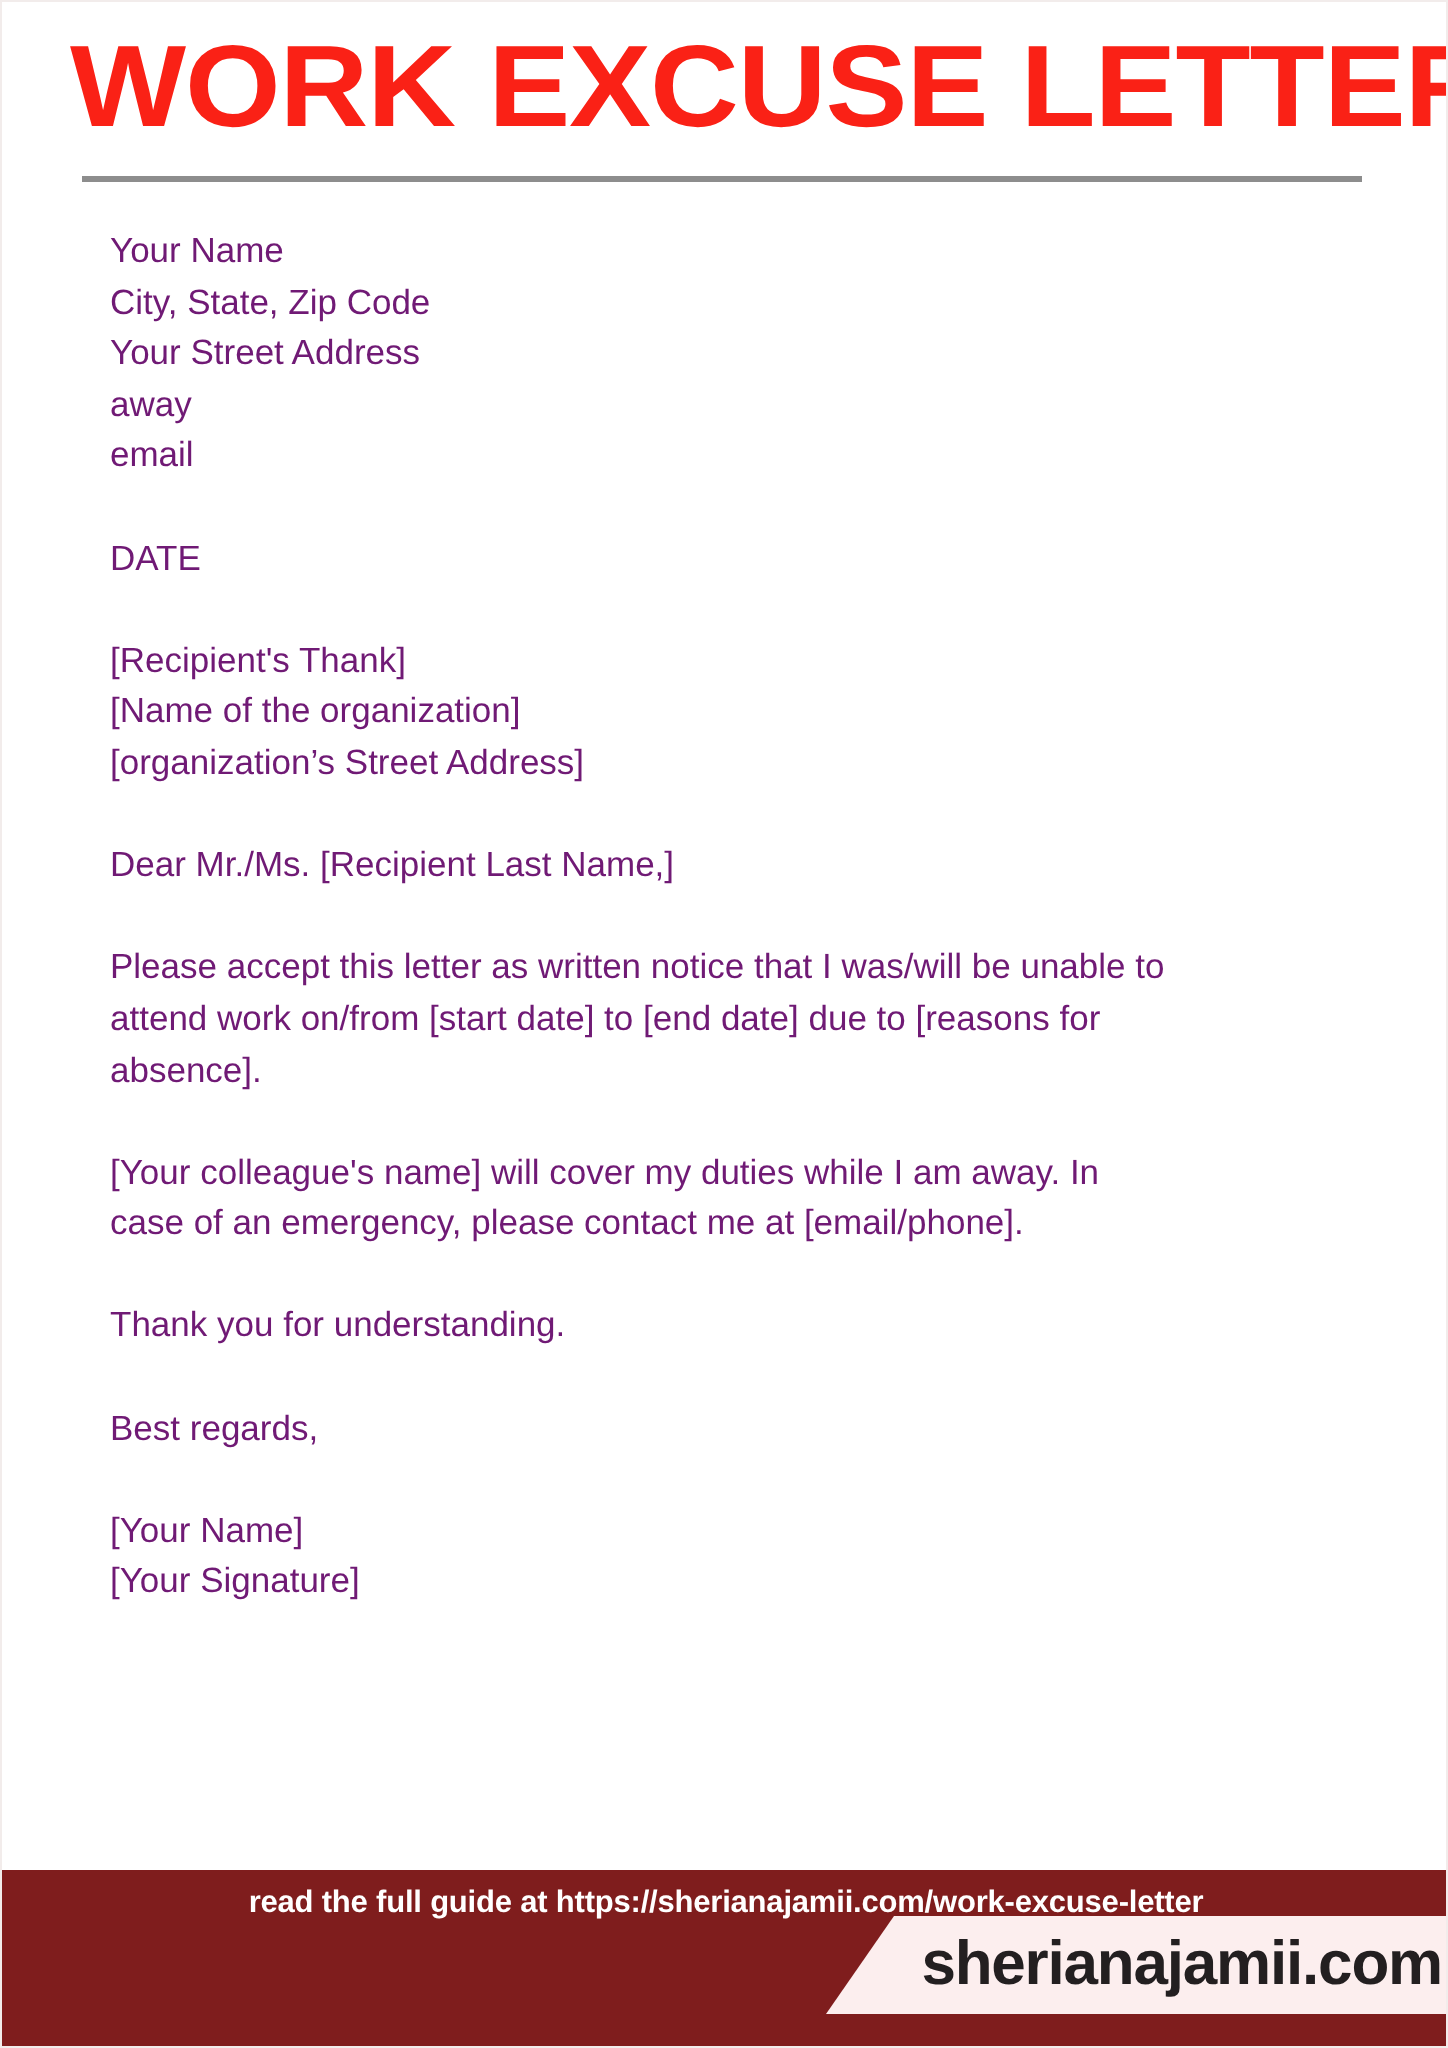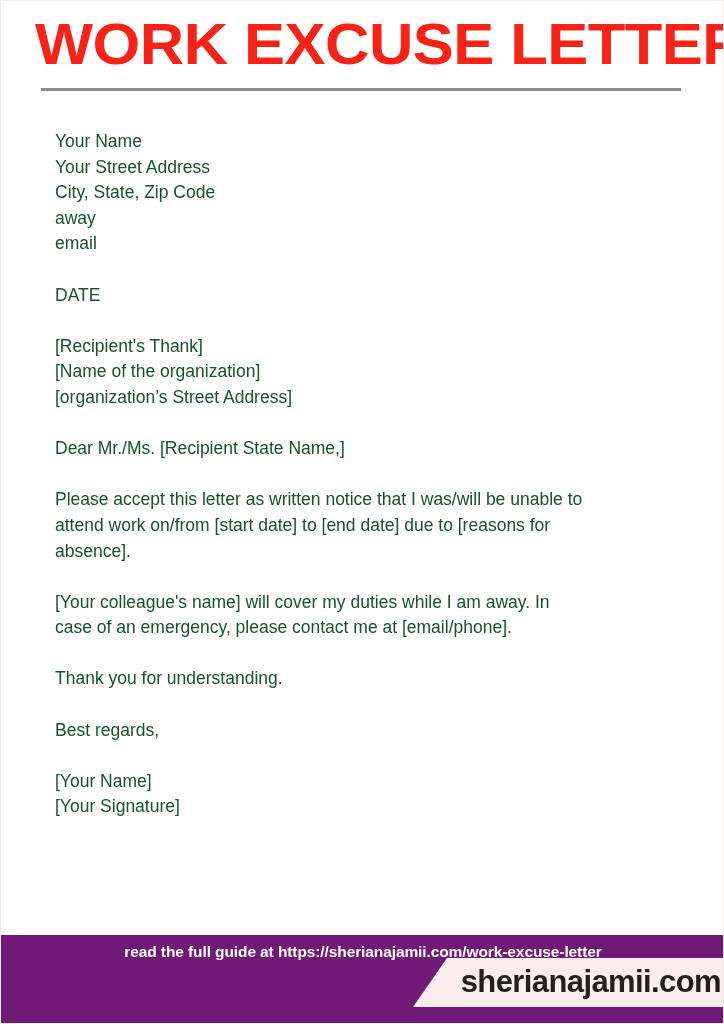--- a/index.html
+++ b/index.html
@@ -52,23 +52,23 @@
     top: 87px;
     width: 640px;
     height: 3px;
     background: #8d8d8d;
   }
 
   
   #letter {
     position: absolute;
     left: 54px;
-    top: 128px;
+    top: 112px;
     width: 600px;
-    color: #14532d;
+    color: #701a75;
     font-family: "Liberation Sans", sans-serif;
     font-size: 17.5px;
     line-height: 25.6px;
     font-weight: 400;
   }
   .block {
     margin: 0;
     padding: 0;
   }
   .line {
@@ -86,21 +86,21 @@
   #para-body-1 { max-width: 548px; }
   #para-body-2 { max-width: 520px; }
 
   
   #footer-banner {
     position: absolute;
     left: 0;
     bottom: 0;
     width: 724px;
     height: 88px;
-    background: #701a75;
+    background: #7f1d1d;
   }
   #footer-banner-text {
     position: absolute;
     left: 0;
     top: 7px;
     width: 724px;
     text-align: center;
     color: #ffffff;
     font-family: "Liberation Sans", sans-serif;
     font-weight: bold;
@@ -140,22 +140,22 @@
   <div id="title-block">
     <h1 id="doc-title">WORK EXCUSE LETTER</h1>
   </div>
 
   <div id="title-rule"></div>
 
   <div id="letter">
 
     <div class="block">
       <span class="line">Your Name</span>
+      <span class="line">City, State, Zip Code</span>
       <span class="line">Your Street Address</span>
-      <span class="line">City, State, Zip Code</span>
       <span class="line">away</span>
       <span class="line">email</span>
     </div>
 
     <span class="gap"></span>
 
     <div class="block">
       <span class="line">DATE</span>
     </div>
 
@@ -163,21 +163,21 @@
 
     <div class="block">
       <span class="line">[Recipient's Thank]</span>
       <span class="line">[Name of the organization]</span>
       <span class="line">[organization’s Street Address]</span>
     </div>
 
     <span class="gap"></span>
 
     <div class="block">
-      <span class="line">Dear Mr./Ms. [Recipient State Name,]</span>
+      <span class="line">Dear Mr./Ms. [Recipient Last Name,]</span>
     </div>
 
     <span class="gap"></span>
 
     <div class="block">
       <span class="para" id="para-body-1">Please accept this letter as written notice that I was/will be unable to attend work on/from [start date] to [end date] due to [reasons for absence].</span>
     </div>
 
     <span class="gap"></span>
 

